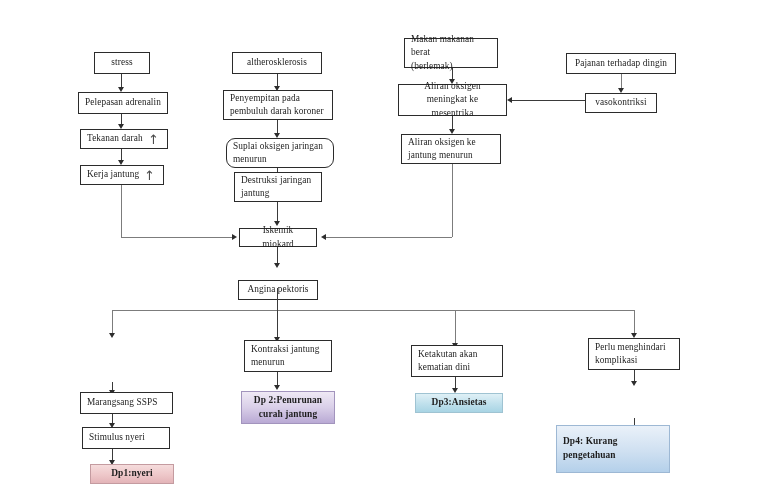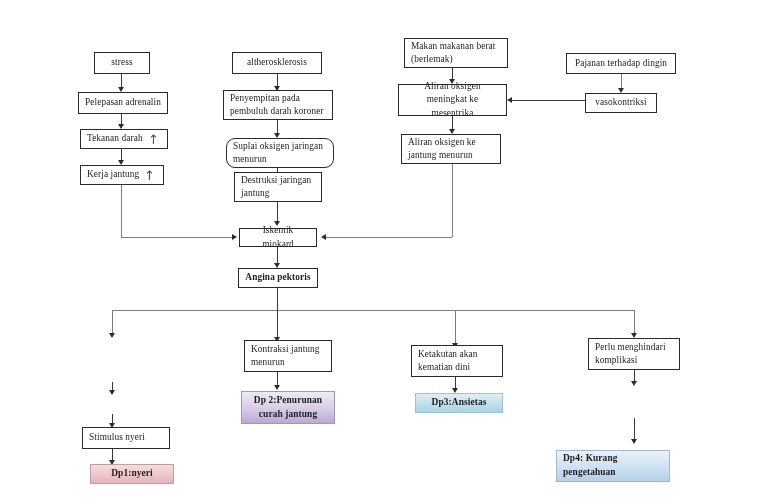--- a/index.html
+++ b/index.html
@@ -37,21 +37,22 @@
   }
   .node.center {
     align-items: center;
     text-align: center;
   }
   .node.left {
     align-items: flex-start;
     text-align: left;
   }
   .node.bold {
-    font-weight: bold;
+    font-weight: normal;
+    margin-top: 12px;
   }
   
   .node.dx {
     border: 1px solid #9a9a9a;
     font-weight: bold;
     font-size: 9.4px;
   }
   .node.dx-pink {
     background: linear-gradient(to bottom, #f5dcdc 0%, #eec7c9 55%, #e3b4b8 100%);
     border-color: #c49ba0;
@@ -146,21 +147,21 @@
   <div class="node left" style="left:226px; top:138px; width:108px; height:30px;border-radius:9px;">Suplai oksigen jaringan
 menurun</div>
   <div class="vline" style="left:277px; top:168px; height:11px;"></div>
   <div class="arw down" style="left:274px; top:178px;"></div>
 
   <div class="node left" style="left:234px; top:172px; width:88px; height:30px;">Destruksi jaringan
 jantung</div>
   <div class="vline" style="left:277px; top:202px; height:20px;"></div>
   <div class="arw down" style="left:274px; top:221px;"></div>
 
-  <div class="node left" style="left:404px; top:38px; width:104px; height:30px;">Makan makanan berat
+  <div class="node left" style="left:404px; top:38px; width:94px; height:30px;">Makan makanan berat
 (berlemak)</div>
   <div class="vline" style="left:452px; top:68px; height:12px;"></div>
   <div class="arw down" style="left:449px; top:79px;"></div>
 
   <div class="node left" style="left:398px; top:84px; width:109px; height:32px;text-align:center;">Aliran oksigen
 meningkat ke mesentrika</div>
   <div class="vline" style="left:452px; top:116px; height:14px;"></div>
   <div class="arw down" style="left:449px; top:129px;"></div>
 
   <div class="node left" style="left:401px; top:134px; width:100px; height:30px;">Aliran oksigen ke
@@ -195,20 +196,21 @@
 
   <div class="vline light" style="left:455px; top:310px; height:34px;"></div>
   <div class="arw down" style="left:452px; top:343px;"></div>
 
   <div class="vline light" style="left:634px; top:310px; height:24px;"></div>
   <div class="arw down" style="left:631px; top:333px;"></div>
 
   <div class="vline" style="left:112px; top:382px; height:9px;"></div>
   <div class="arw down" style="left:109px; top:390px;"></div>
 
+  <div class="node left" style="left:80px; top:392px; width:93px; height:22px;">Marangsang SSPS</div>
   <div class="vline" style="left:112px; top:414px; height:10px;"></div>
   <div class="arw down" style="left:109px; top:423px;"></div>
 
   <div class="node left" style="left:82px; top:427px; width:88px; height:22px;">Stimulus nyeri</div>
   <div class="vline" style="left:112px; top:449px; height:12px;"></div>
   <div class="arw down" style="left:109px; top:460px;"></div>
 
   <div class="node center dx dx-pink" style="left:90px; top:464px; width:84px; height:20px;">Dp1:nyeri</div>
 
   <div class="node left" style="left:244px; top:340px; width:88px; height:32px;">Kontraksi jantung
@@ -227,16 +229,16 @@
   <div class="node center dx dx-cyan" style="left:415px; top:393px; width:88px; height:20px;">Dp3:Ansietas</div>
 
   <div class="node left" style="left:588px; top:338px; width:92px; height:32px;">Perlu menghindari
 komplikasi</div>
   <div class="vline" style="left:634px; top:370px; height:12px;"></div>
   <div class="arw down" style="left:631px; top:381px;"></div>
 
   <div class="vline" style="left:634px; top:418px; height:22px;"></div>
   <div class="arw down" style="left:631px; top:439px;"></div>
 
-  <div class="node left dx dx-blue" style="left:556px; top:450px; width:114px; height:32px;">Dp4: Kurang
+  <div class="node left dx dx-blue" style="left:556px; top:425px; width:114px; height:48px;">Dp4: Kurang
 pengetahuan</div>
 
 </div>
 
 </body></html>

